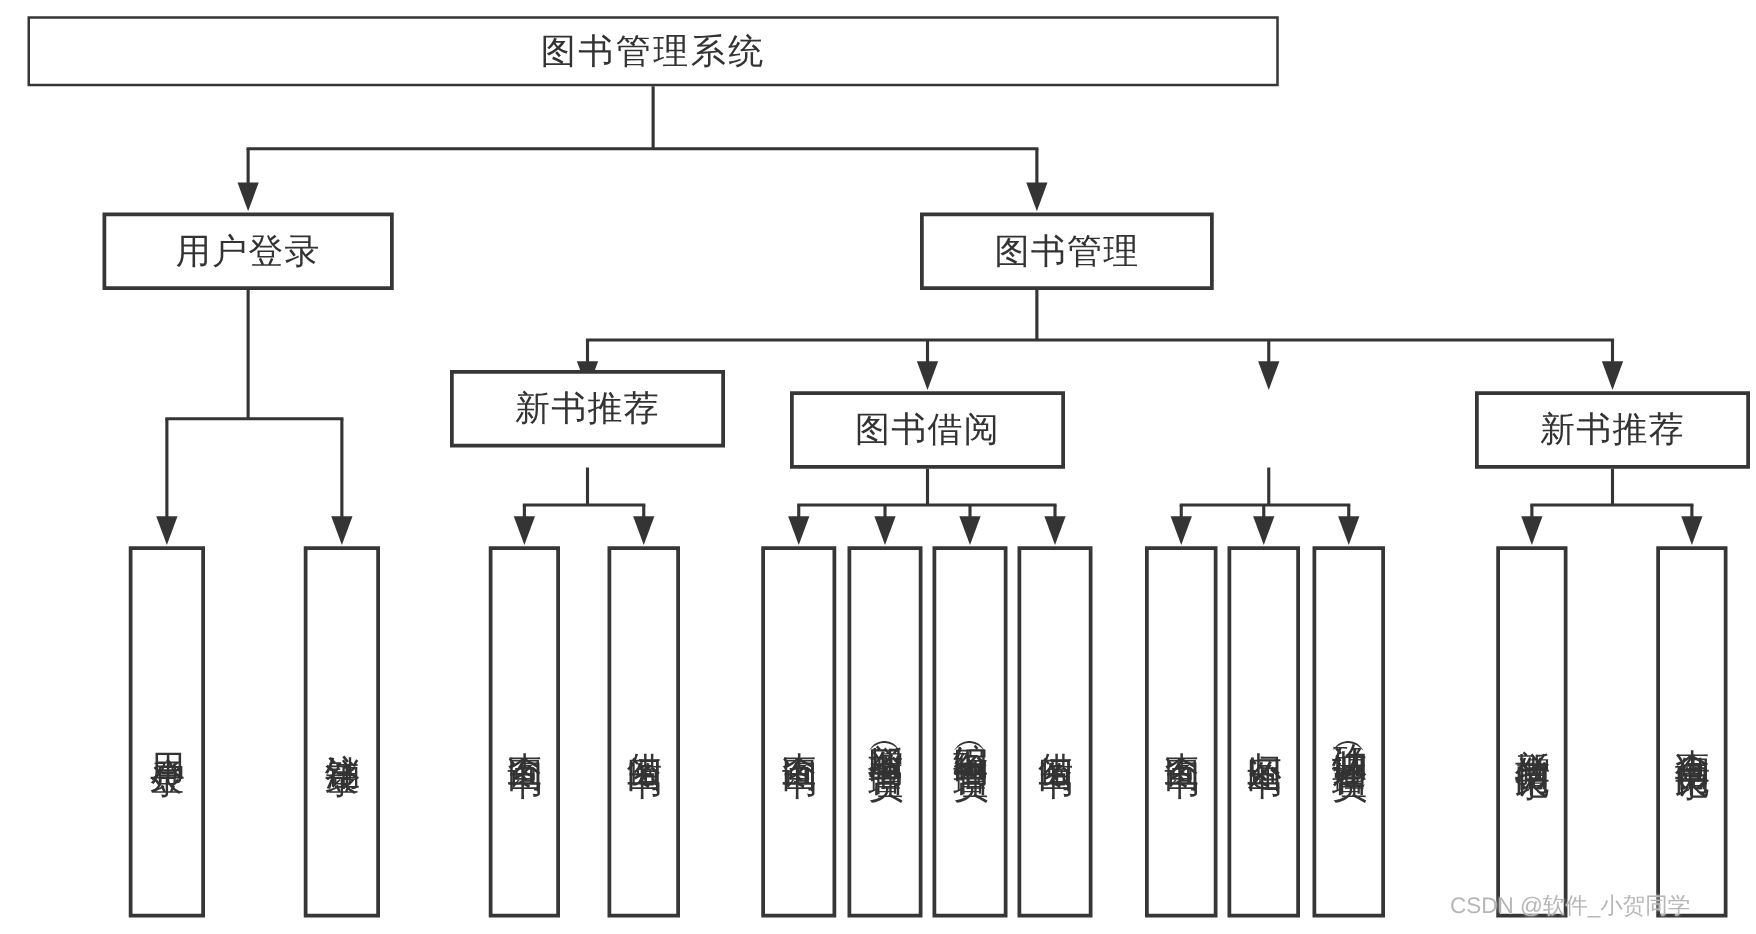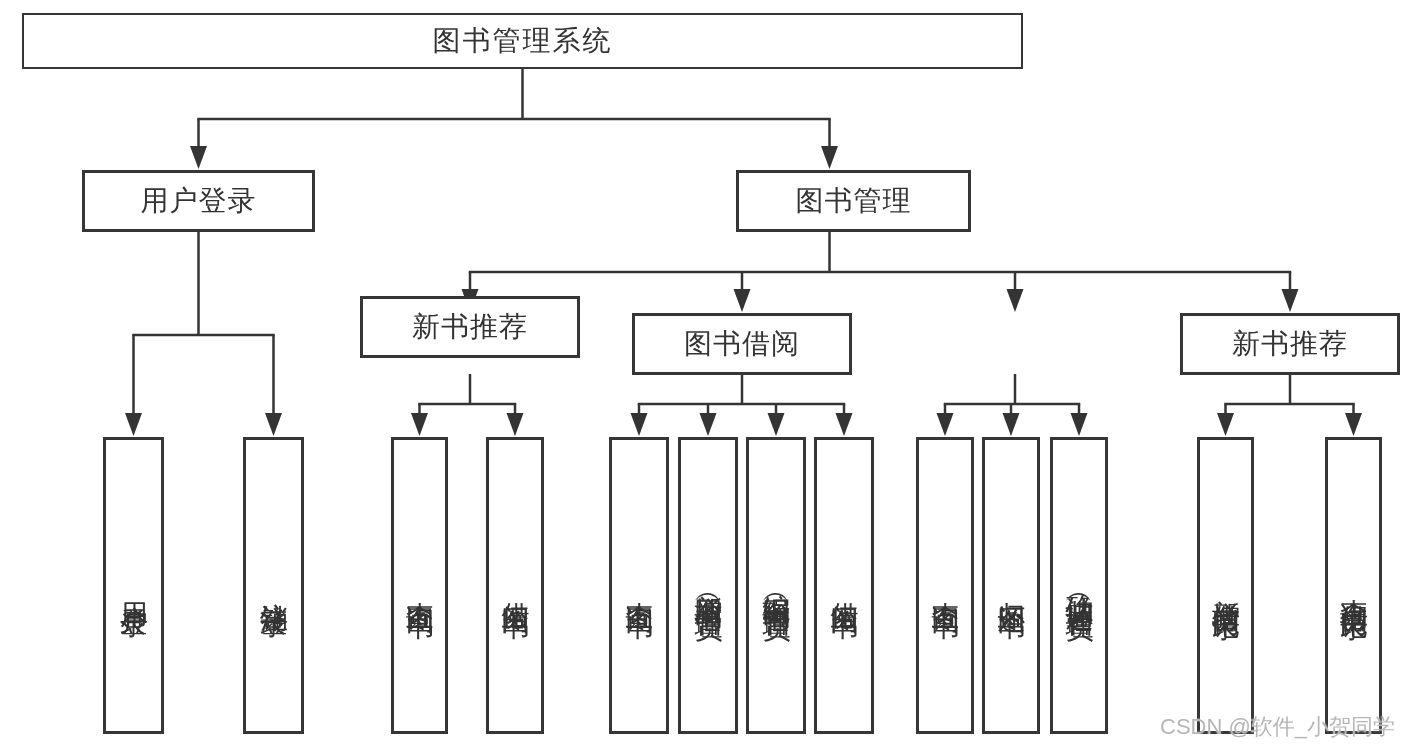--- a/index.html
+++ b/index.html
@@ -37,21 +37,21 @@
   .node.vertical span {
     writing-mode: vertical-rl;
     text-orientation: mixed;
     letter-spacing: 3px;
     line-height: 1;
   }
   .watermark {
     position: absolute;
     left: 1160px;
     top: 712px;
-    font-size: 22px;
+    font-size: 18px;
     color: #b6b6b6;
     text-shadow: 0 0 2px #ffffff;
     white-space: nowrap;
     z-index: 5;
   }
 </style>
 </head>
 <body>
 
 <div class="canvas" id="canvas">

